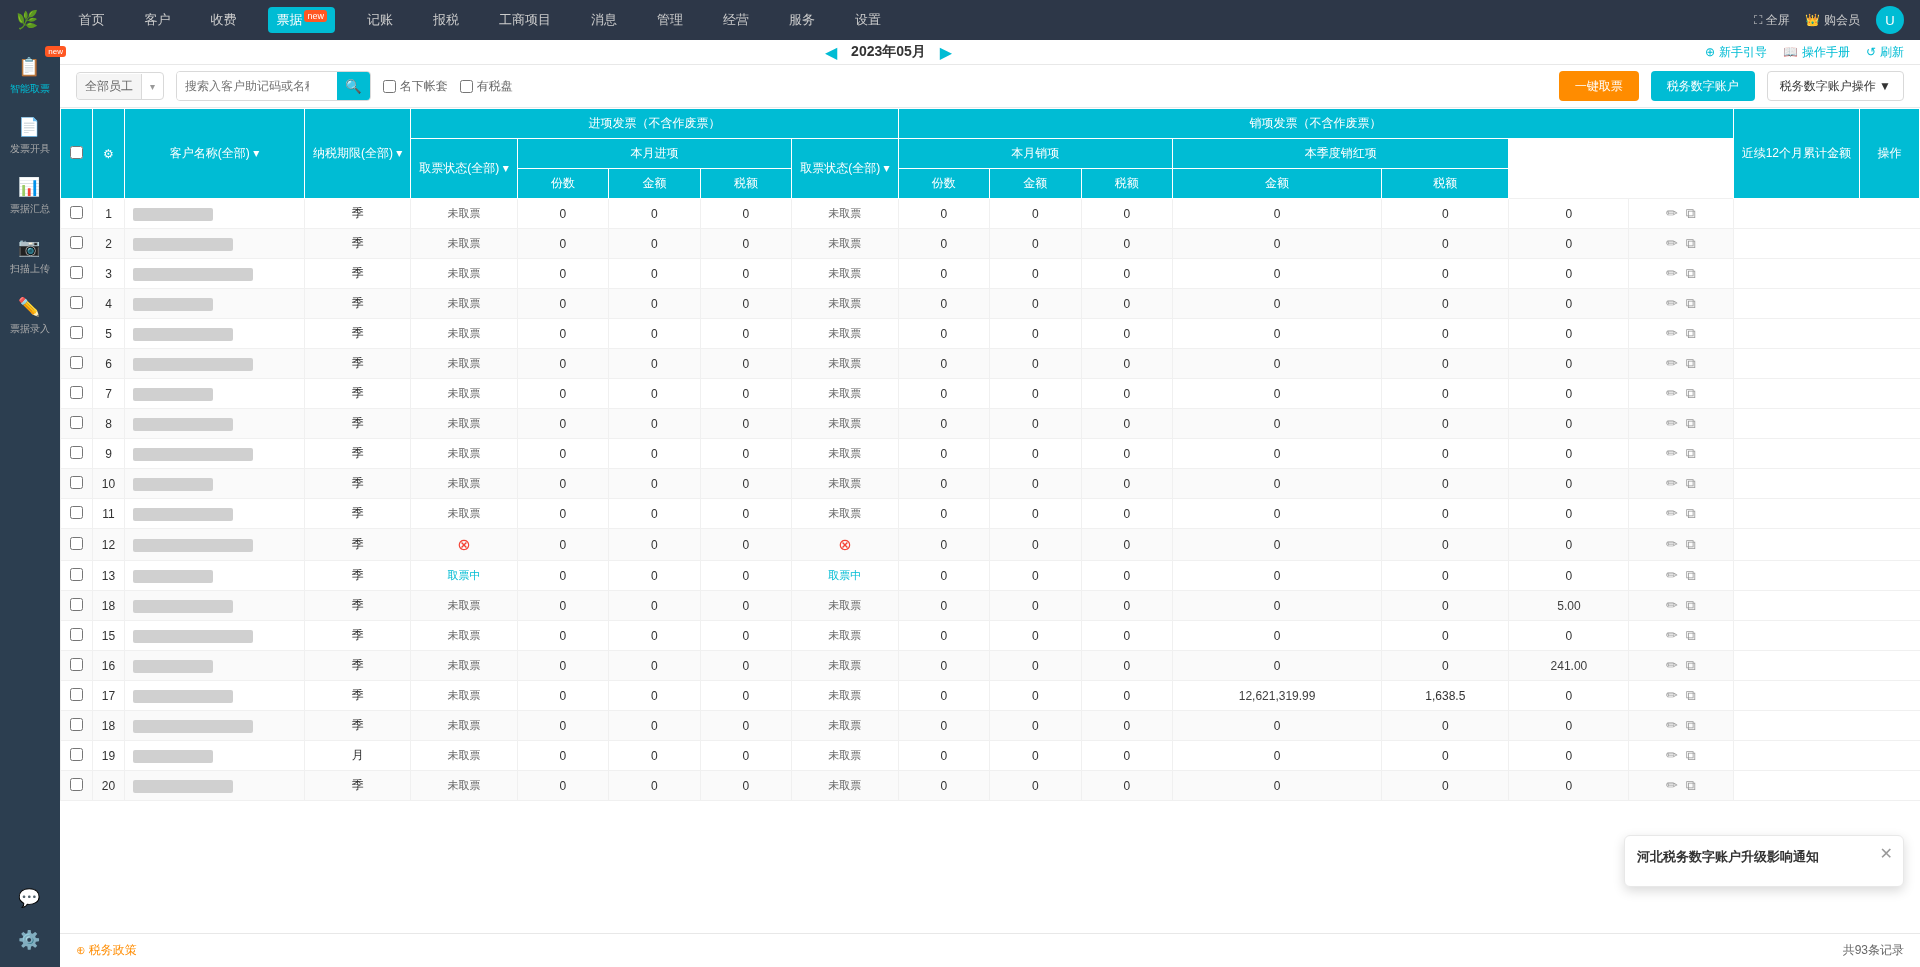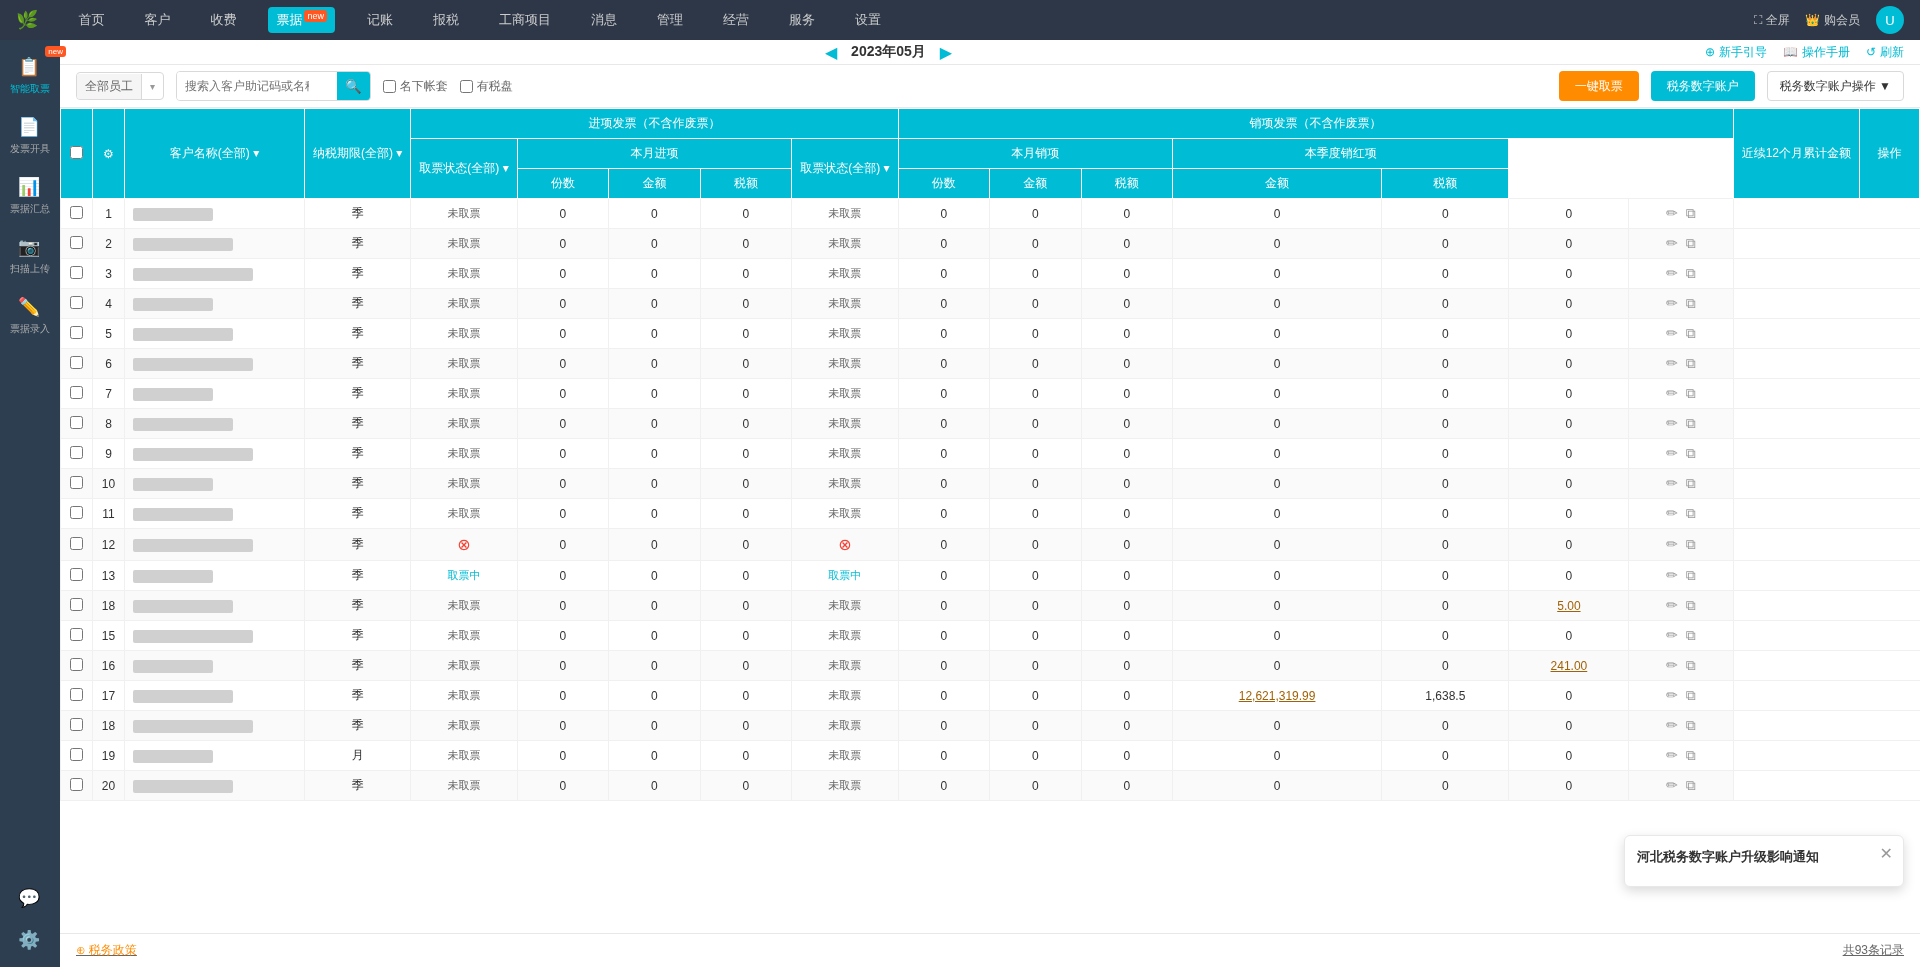--- a/index.html
+++ b/index.html
@@ -48,24 +48,24 @@
     table { width: 100%; border-collapse: collapse; font-size: 12px; }
     thead tr th { background: #00bcd4; color: white; padding: 6px 8px; text-align: center; border: 1px solid rgba(255,255,255,0.3); font-weight: normal; white-space: nowrap; position: sticky; top: 0; z-index: 2; }
     tbody tr { border-bottom: 1px solid #f0f0f0; }
     tbody td { padding: 6px 8px; text-align: center; border: 1px solid #f0f0f0; color: #333; white-space: nowrap; }
     tbody td.name-cell { text-align: left; max-width: 200px; overflow: hidden; text-overflow: ellipsis; }
     .tag-unget { color: #666; font-size: 11px; }
     .tag-getting { color: #00bcd4; font-size: 11px; }
     .tag-error { color: #f44336; font-size: 16px; }
     .action-icons { display: flex; justify-content: center; gap: 8px; }
     .action-icon { color: #999; cursor: pointer; font-size: 14px; }
-    .amount-link { color: #a16207; text-decoration: underline; cursor: pointer; }
-
-    
-    .bottom-bar { background: #fff; padding: 8px 16px; border-top: 1px solid #e8e8e8; display: flex; align-items: center; justify-content: space-between; font-size: 12px; color: #666; text-decoration: underline; }
+    .amount-link { color: #404040; cursor: pointer; }
+
+    
+    .bottom-bar { background: #fff; padding: 8px 16px; border-top: 1px solid #e8e8e8; display: flex; align-items: center; justify-content: space-between; font-size: 12px; color: #666; }
 
     
     .notification-popup { position: fixed; bottom: 80px; right: 16px; width: 280px; background: #fff; border: 1px solid #e8e8e8; border-radius: 6px; box-shadow: 0 4px 12px rgba(0,0,0,0.15); padding: 12px; font-size: 12px; z-index: 100; }
     .notification-title { font-weight: bold; color: #333; margin-bottom: 8px; font-size: 13px; }
     .notification-body { color: #666; line-height: 1.6; }
     .notification-close { position: absolute; top: 8px; right: 10px; cursor: pointer; color: #999; font-size: 16px; }
 
     
     .tax-policy-link { color: #ff8c00; cursor: pointer; display: flex; align-items: center; gap: 4px; font-size: 12px; }
 

